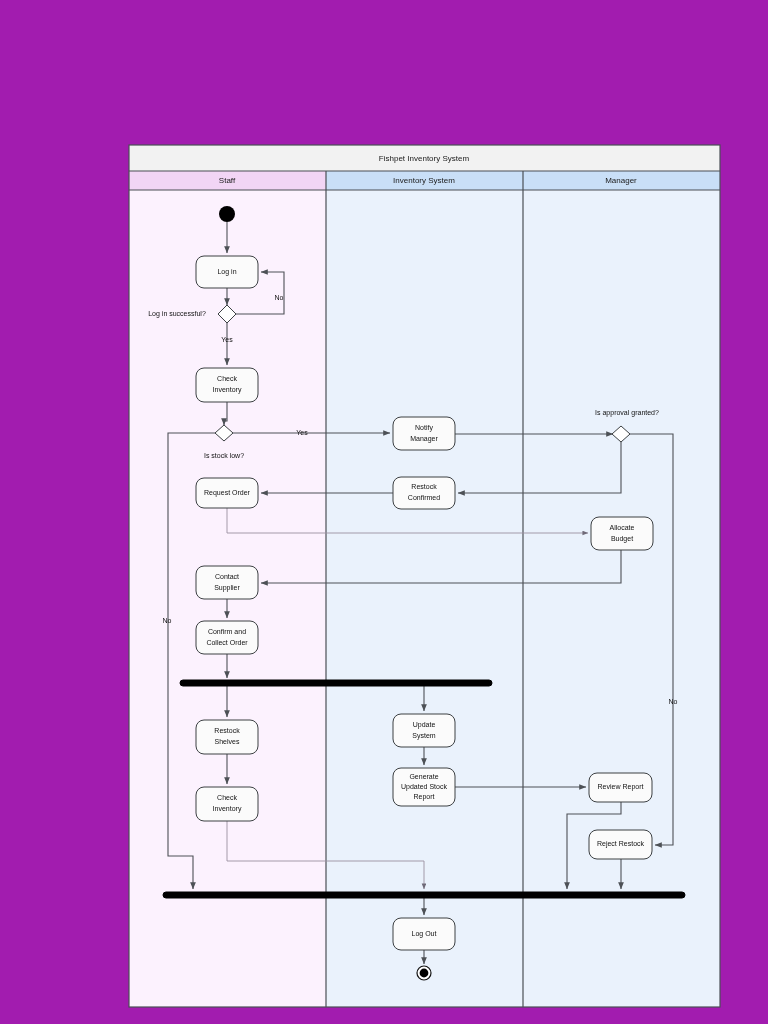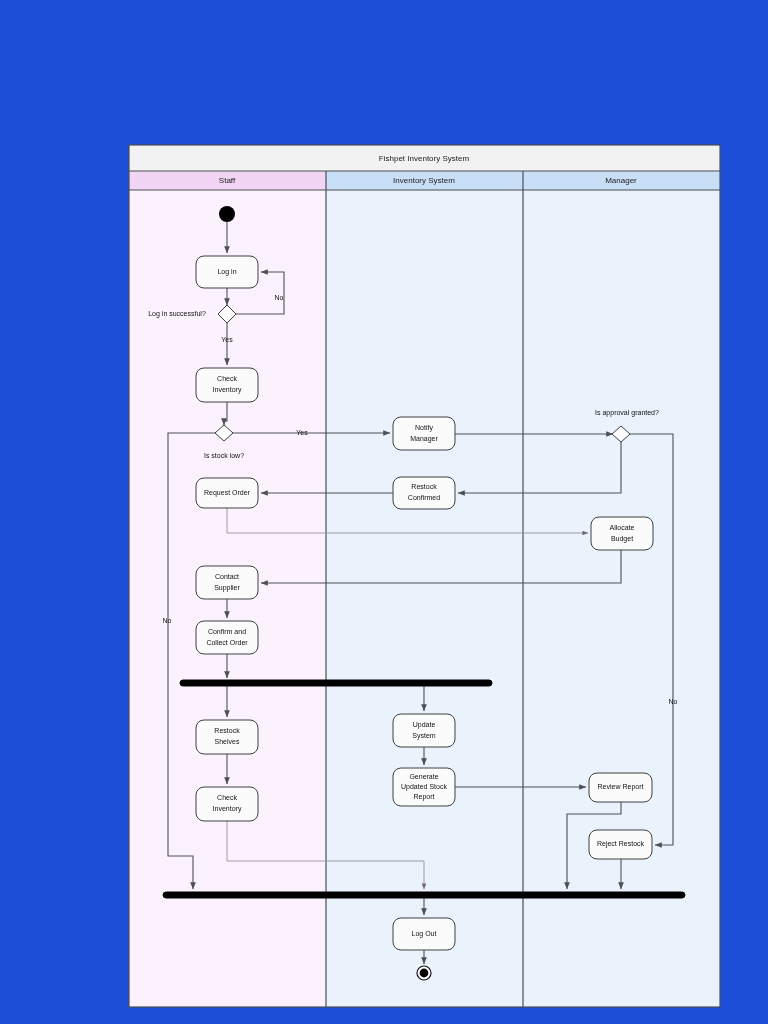--- a/index.html
+++ b/index.html
@@ -8,21 +8,21 @@
     background: #ffffff;
     width: 768px;
     height: 1024px;
     overflow: hidden;
     font-family: "Liberation Sans", sans-serif;
   }
   #canvas {
     position: relative;
     width: 768px;
     height: 1024px;
-    background: #1d4ed8;
+    background: #a21caf;
   }
   svg#diagram {
     position: absolute;
     left: 0;
     top: 0;
     width: 768px;
     height: 1024px;
   }
   .lane-title-text, .pool-title-text {
     font-family: "Liberation Sans", sans-serif;

